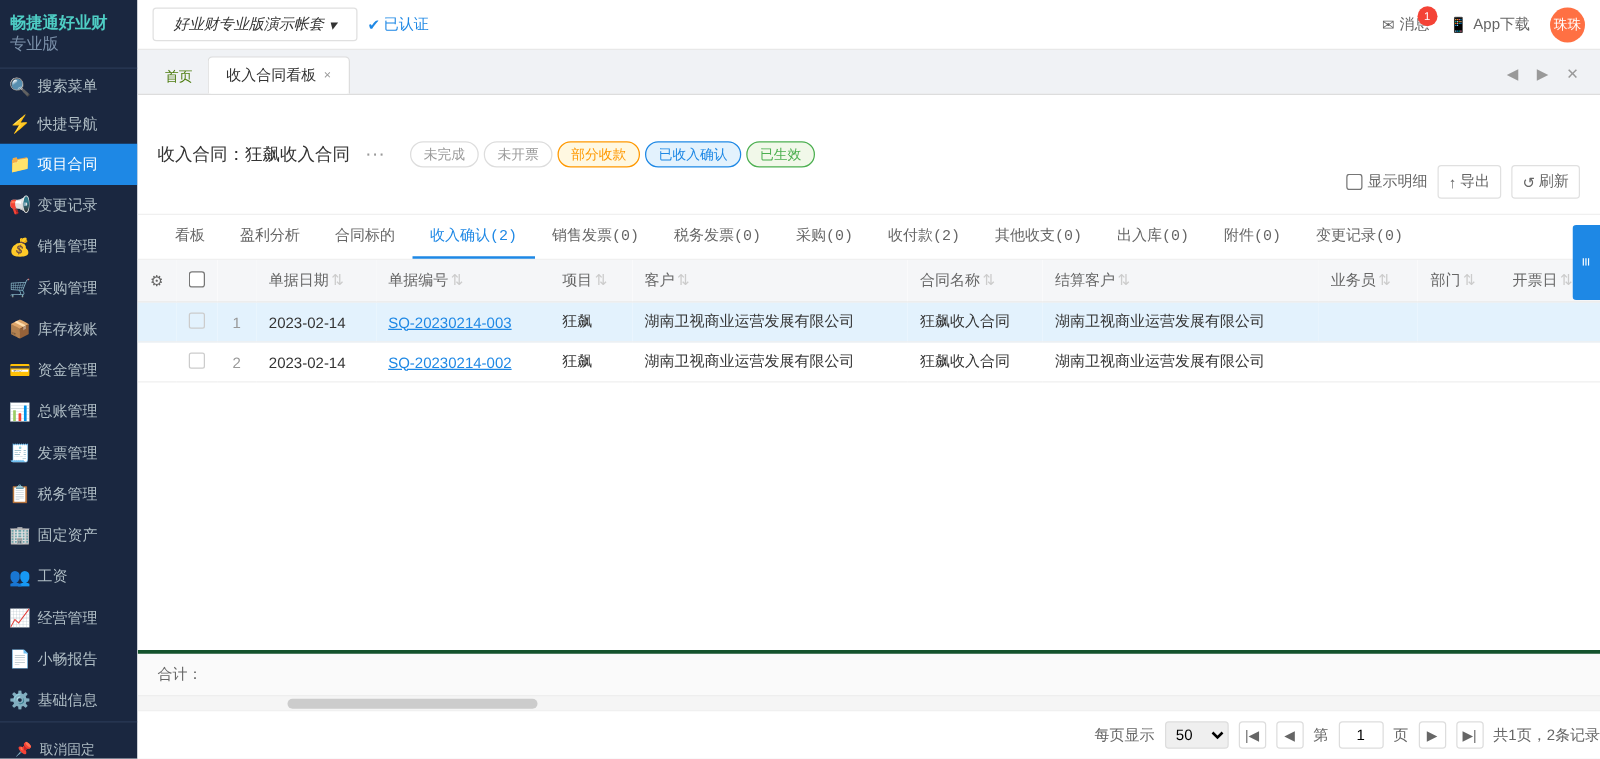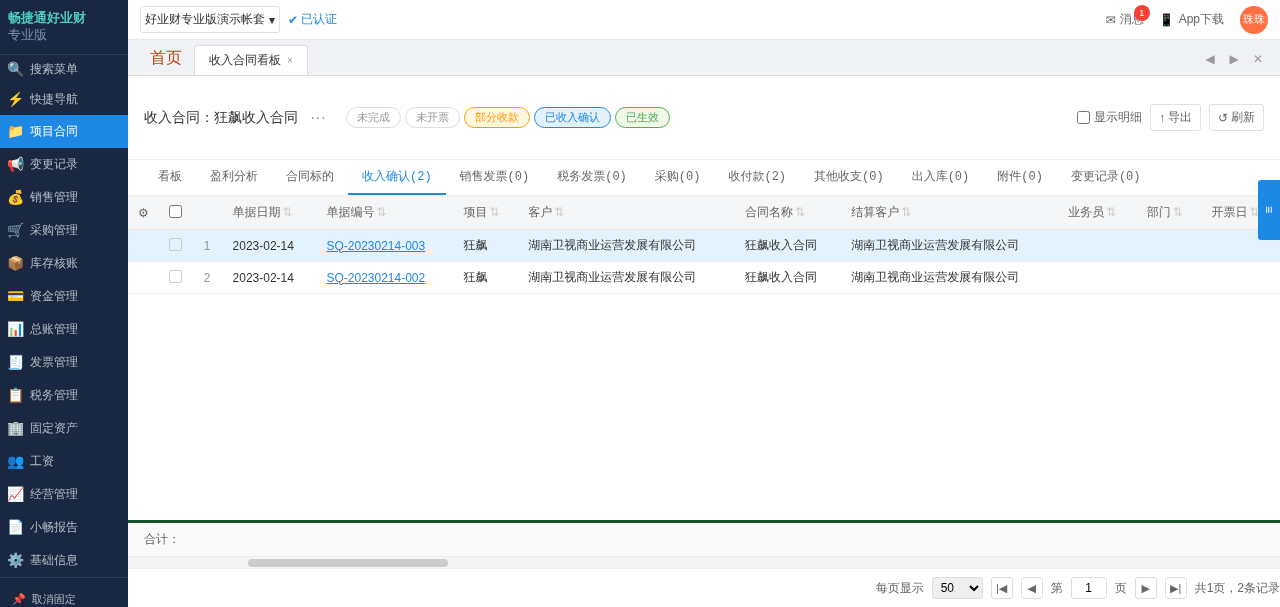--- a/index.html
+++ b/index.html
@@ -1,64 +1,64 @@
 <!DOCTYPE html>
 <html><head>
   <meta charset="utf-8">
   <style>
     * { box-sizing: border-box; margin: 0; padding: 0; }
     body { font-family: "Microsoft YaHei", Arial, sans-serif; font-size: 12px; background: #f0f2f5; color: #333; display: flex; height: 607px; overflow: hidden; }
 
     
-    .sidebar { width: 128px; background: #1a2740; display: flex; flex-direction: column; height: 100%; flex-shrink: 0; }
+    .sidebar { width: 110px; background: #1a2740; display: flex; flex-direction: column; height: 100%; flex-shrink: 0; }
     .sidebar-logo { padding: 10px 8px; border-bottom: 1px solid #2a3a55; }
     .sidebar-logo-text { color: #4ecdc4; font-size: 13px; font-weight: bold; line-height: 1.2; }
     .sidebar-logo-sub { color: #7a8fa8; font-size: 13px; }
     .sidebar-search { display: flex; align-items: center; padding: 6px 8px; cursor: pointer; color: #b0bec5; font-size: 12px; gap: 6px; }
     .sidebar-nav { display: flex; align-items: center; padding: 7px 8px; cursor: pointer; color: #b0bec5; font-size: 12px; gap: 6px; }
     .sidebar-item { display: flex; align-items: center; padding: 8px 8px; cursor: pointer; color: #b0bec5; font-size: 12px; gap: 6px; }
     .sidebar-item.active { background: #1e88e5; color: #fff; }
     .sidebar-icon { width: 16px; height: 16px; display: flex; align-items: center; justify-content: center; font-size: 14px; flex-shrink: 0; }
     .sidebar-bottom { margin-top: auto; border-top: 1px solid #2a3a55; padding: 8px; }
     .sidebar-bottom-item { display: flex; align-items: center; padding: 6px 4px; cursor: pointer; color: #b0bec5; font-size: 11px; gap: 6px; }
 
     
     .main { flex: 1; display: flex; flex-direction: column; overflow: hidden; background: #f5f6f8; }
 
     
     .topbar { background: #fff; height: 40px; display: flex; align-items: center; padding: 0 12px; border-bottom: 1px solid #e8e8e8; gap: 8px; }
-    .topbar-company { display: flex; align-items: center; gap: 4px; font-size: 12px; color: #333; padding: 4px 4px; border: 1px solid #e0e0e0; border-radius: 3px; cursor: pointer; }
+    .topbar-company { display: flex; align-items: center; gap: 4px; font-size: 12px; color: #333; padding: 4px 16px; border: 1px solid #e0e0e0; border-radius: 3px; cursor: pointer; font-style: italic; }
     .topbar-verified { display: flex; align-items: center; gap: 3px; color: #1e88e5; font-size: 12px; }
     .topbar-right { margin-left: auto; display: flex; align-items: center; gap: 16px; }
     .topbar-icon-btn { display: flex; align-items: center; gap: 4px; cursor: pointer; color: #666; font-size: 12px; position: relative; }
     .badge { background: #f44336; color: #fff; border-radius: 50%; width: 16px; height: 16px; display: flex; align-items: center; justify-content: center; font-size: 9px; position: absolute; top: -6px; right: -6px; }
     .topbar-avatar { width: 28px; height: 28px; border-radius: 50%; background: #ff7043; color: #fff; display: flex; align-items: center; justify-content: center; font-size: 11px; cursor: pointer; }
 
     
     .tabbar { background: #f0f2f5; height: 36px; display: flex; align-items: flex-end; padding: 0 12px; border-bottom: 1px solid #ddd; gap: 2px; }
     .tabbar-item { padding: 6px 14px; background: #e0e3e8; border-radius: 4px 4px 0 0; cursor: pointer; font-size: 12px; color: #666; display: flex; align-items: center; gap: 6px; }
     .tabbar-item.active { background: #fff; color: #333; border: 1px solid #ddd; border-bottom: none; }
-    .tabbar-home { padding: 6px 10px; font-size: 16px; color: #c2410c; cursor: pointer; }
+    .tabbar-home { padding: 6px 10px; font-size: 11px; color: #4d7c0f; cursor: pointer; }
     .tab-close { font-size: 10px; color: #999; cursor: pointer; }
     .nav-arrows { margin-left: auto; display: flex; align-items: center; gap: 4px; padding-bottom: 6px; }
     .nav-arrow { width: 20px; height: 20px; display: flex; align-items: center; justify-content: center; cursor: pointer; color: #999; font-size: 12px; }
 
     
     .content { flex: 1; overflow: hidden; display: flex; flex-direction: column; background: #fff; margin: 0; }
 
     
-    .contract-header { padding: 28px 16px; border-bottom: 1px solid #f0f0f0; display: flex; align-items: center; gap: 12px; }
+    .contract-header { padding: 12px 16px; border-bottom: 1px solid #f0f0f0; display: flex; align-items: center; gap: 12px; }
     .contract-title { font-size: 14px; color: #333; font-weight: 500; }
     .contract-more { color: #999; cursor: pointer; font-size: 16px; }
     .status-btns { display: flex; gap: 4px; margin-left: 8px; }
     .status-btn { padding: 2px 10px; border: 1px solid #ddd; border-radius: 12px; font-size: 11px; cursor: pointer; color: #999; background: #fff; }
     .status-btn.active-orange { border-color: #ff9800; color: #ff9800; background: #fff8e1; }
     .status-btn.active-blue { border-color: #1e88e5; color: #1e88e5; background: #e3f2fd; }
     .status-btn.active-green { border-color: #4caf50; color: #4caf50; background: #f1f8e9; }
-    .header-actions { margin-left: auto; display: flex; gap: 8px; }
+    .header-actions { margin-left: auto; display: flex; gap: 8px; margin-top: 44px; }
     .header-action-btn { display: flex; align-items: center; gap: 3px; cursor: pointer; font-size: 12px; color: #666; padding: 4px 8px; border: 1px solid #e0e0e0; border-radius: 3px; }
     .header-checkbox { display: flex; align-items: center; gap: 4px; font-size: 12px; color: #666; }
 
     
     .subtabs { display: flex; padding: 0 16px; border-bottom: 1px solid #f0f0f0; gap: 0; font-family: Liberation Mono, monospace; }
     .subtab { padding: 8px 14px; font-size: 12px; color: #666; cursor: pointer; border-bottom: 2px solid transparent; }
     .subtab.active { color: #1e88e5; border-bottom-color: #1e88e5; }
 
     
     .table-container { flex: 1; overflow: auto; }

